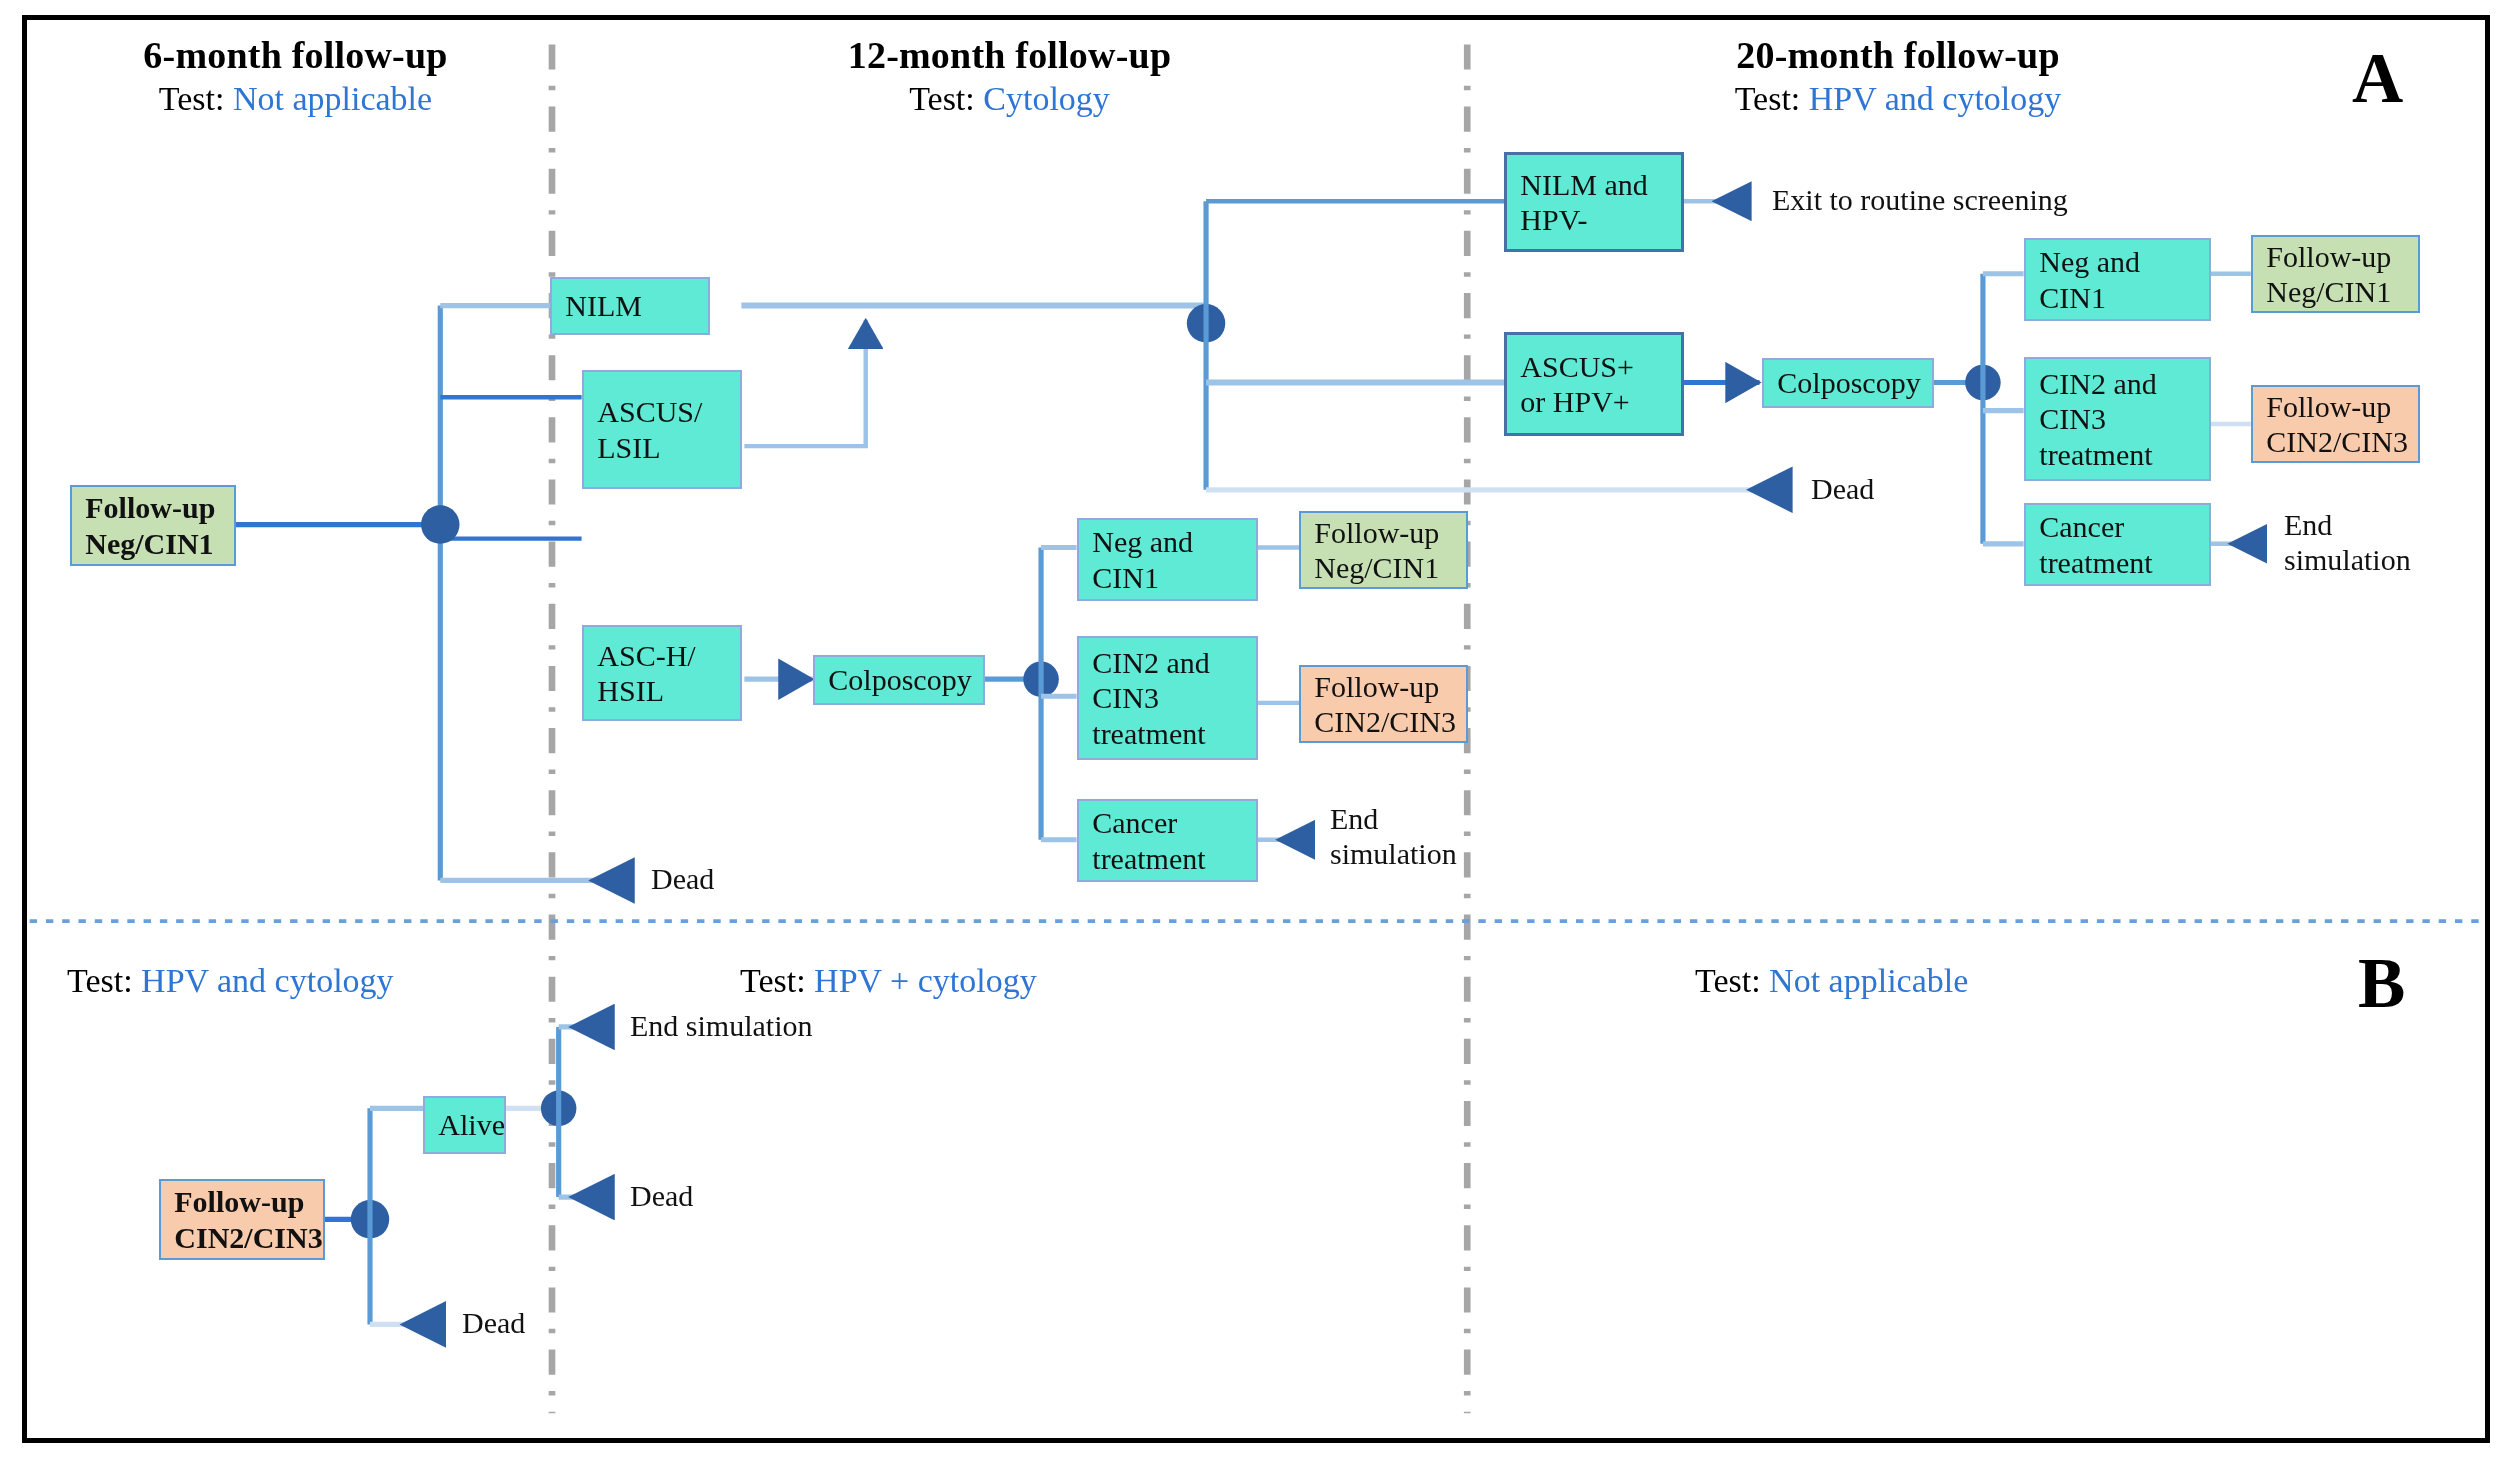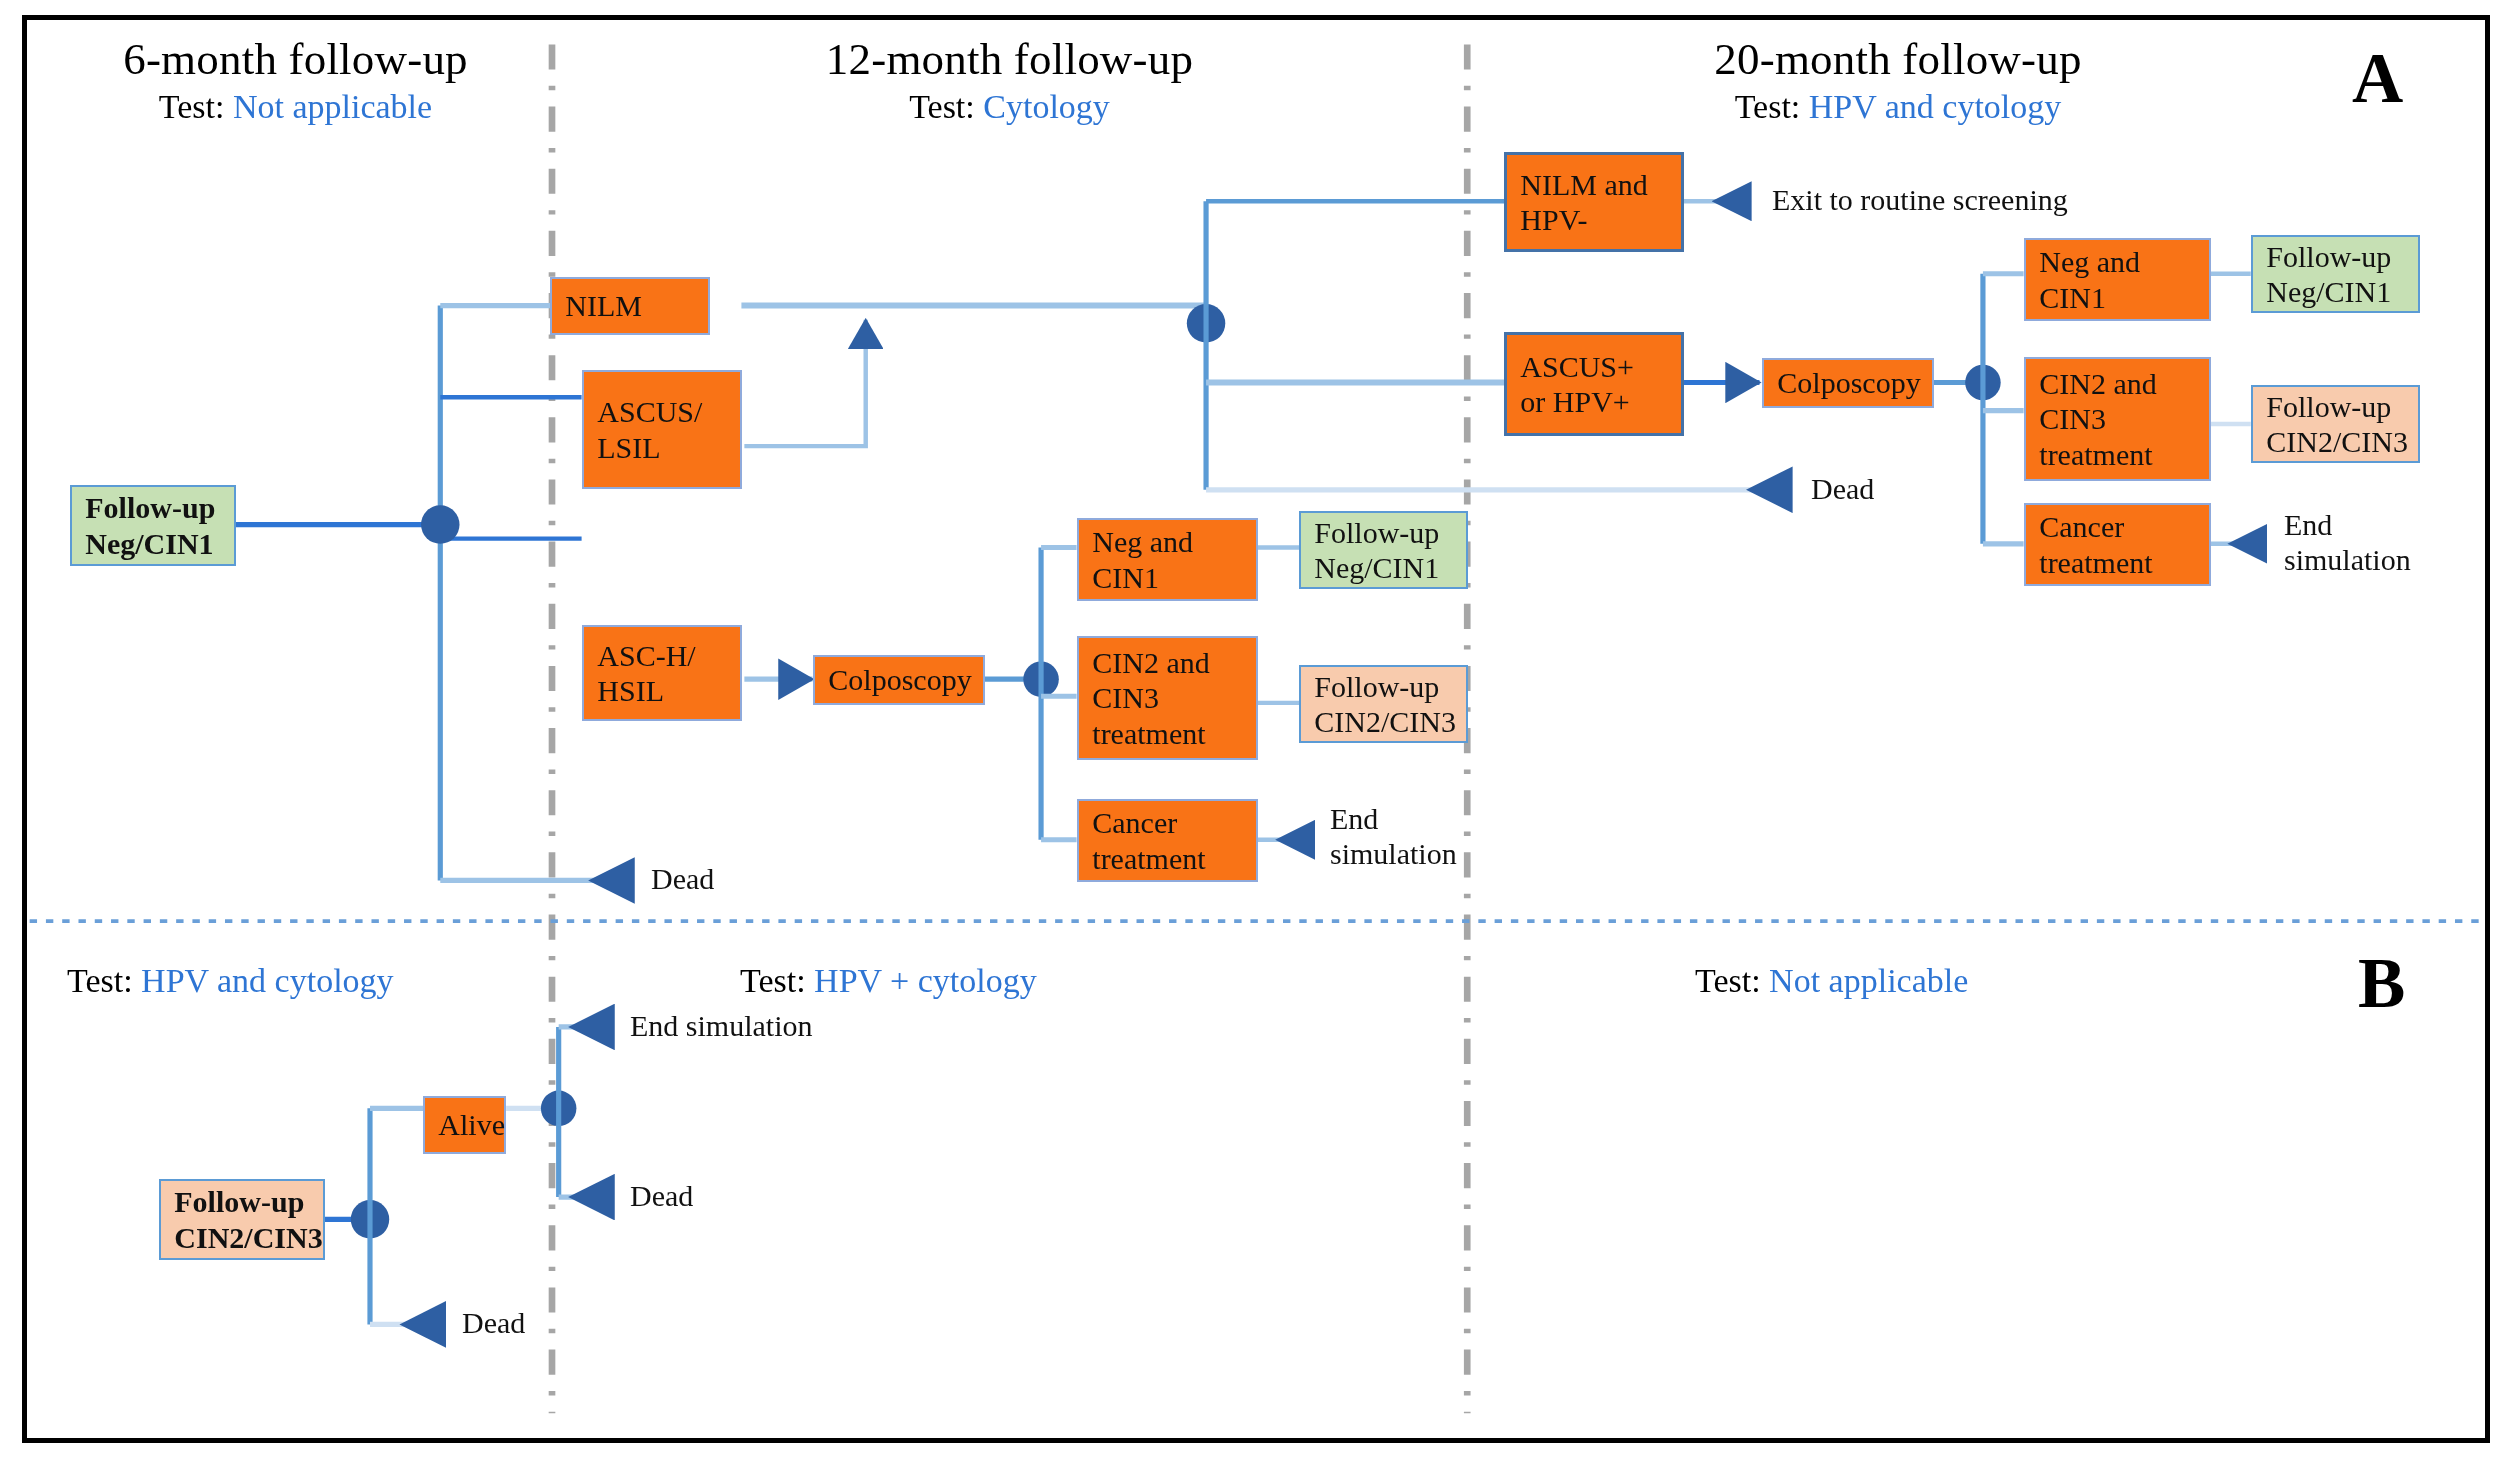--- a/index.html
+++ b/index.html
@@ -1,28 +1,28 @@
 <!DOCTYPE html>
 <html style="font-size:12px"><head>
 <meta charset="utf-8">
 <style>
   html,body{margin:0;padding:0;background:#fff;}
   body{font-family:"Liberation Serif","DejaVu Serif",serif;}
   #root{position:relative;width:2512px;height:1462px;background:#ffffff;}
   #frame{position:absolute;left:22px;top:15px;width:2468px;height:1428px;border:5.2px solid #000;box-sizing:border-box;background:#fff;}
   svg.layer{position:absolute;left:0;top:0;width:2512px;height:1462px;pointer-events:none;}
-  .node{position:absolute;box-sizing:border-box;display:flex;align-items:center;background:#f97316;
+  .node{position:absolute;box-sizing:border-box;display:flex;align-items:center;background:#5eead4;
         border:2.2px solid #8faadc;font-size:30px;line-height:1.18;color:#111;padding-left:13.3px;}
   .node.dark{border:3.7px solid #4472a8;}
   .node.green{background:#c6e0b4;border:2.2px solid #5b9bd5;}
   .node.orange{background:#f8cbad;border:2.2px solid #5b9bd5;}
   .node.bold{font-weight:bold;}
   .ann{position:absolute;font-size:30px;line-height:1.18;color:#111;white-space:pre-line;}
   .hdr{position:absolute;text-align:center;}
-  .hdr .t1{font-size:45px;font-weight:normal;color:#000;letter-spacing:0.2px;}
+  .hdr .t1{font-size:38px;font-weight:bold;color:#000;letter-spacing:0.2px;}
   .hdr .t2{font-size:34px;color:#000;margin-top:3px;}
   .hdr .t2 .blue{color:#2e75d4;}
   .panel-letter{position:absolute;font-size:71px;font-weight:bold;color:#000;}
   .subhdr{position:absolute;font-size:34px;color:#000;white-space:nowrap;}
   .subhdr .blue{color:#2e75d4;}
 </style>
 </head>
 <body>
 
 <div id="root">

